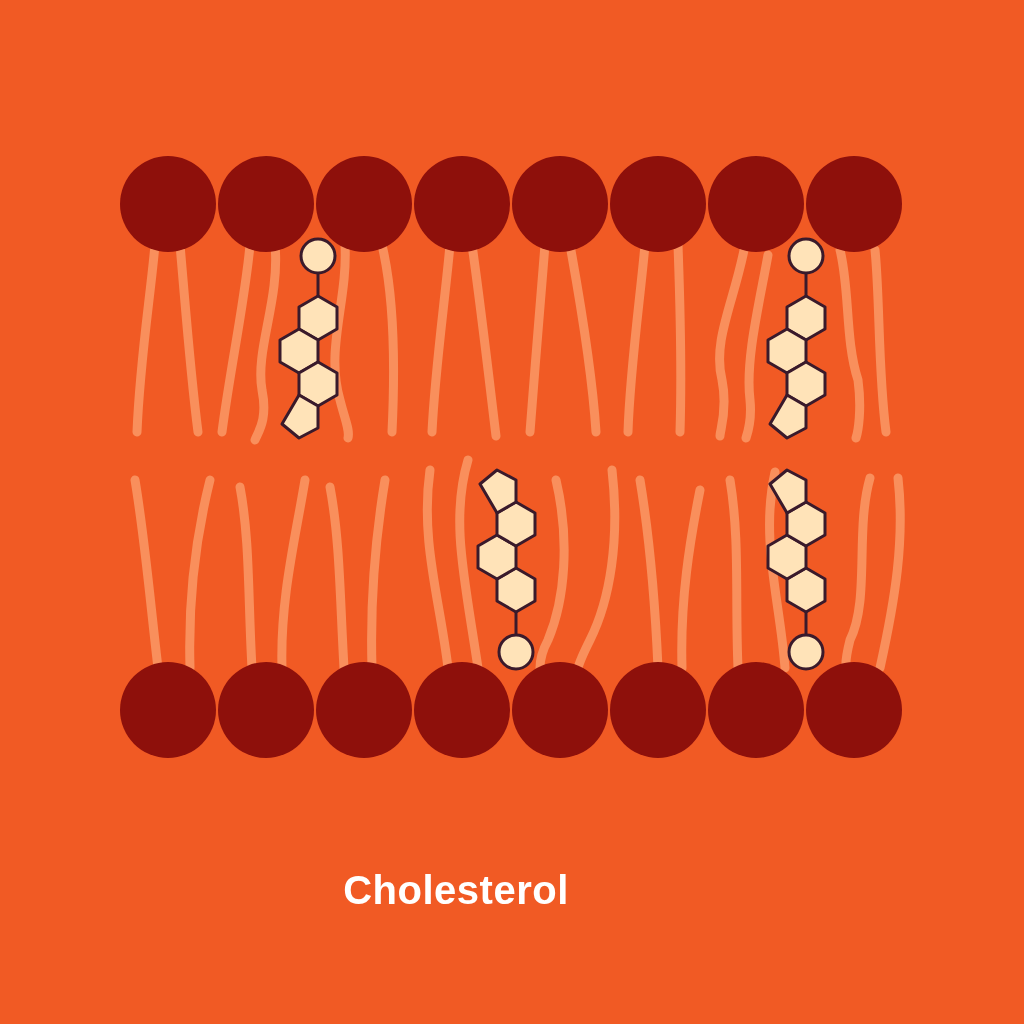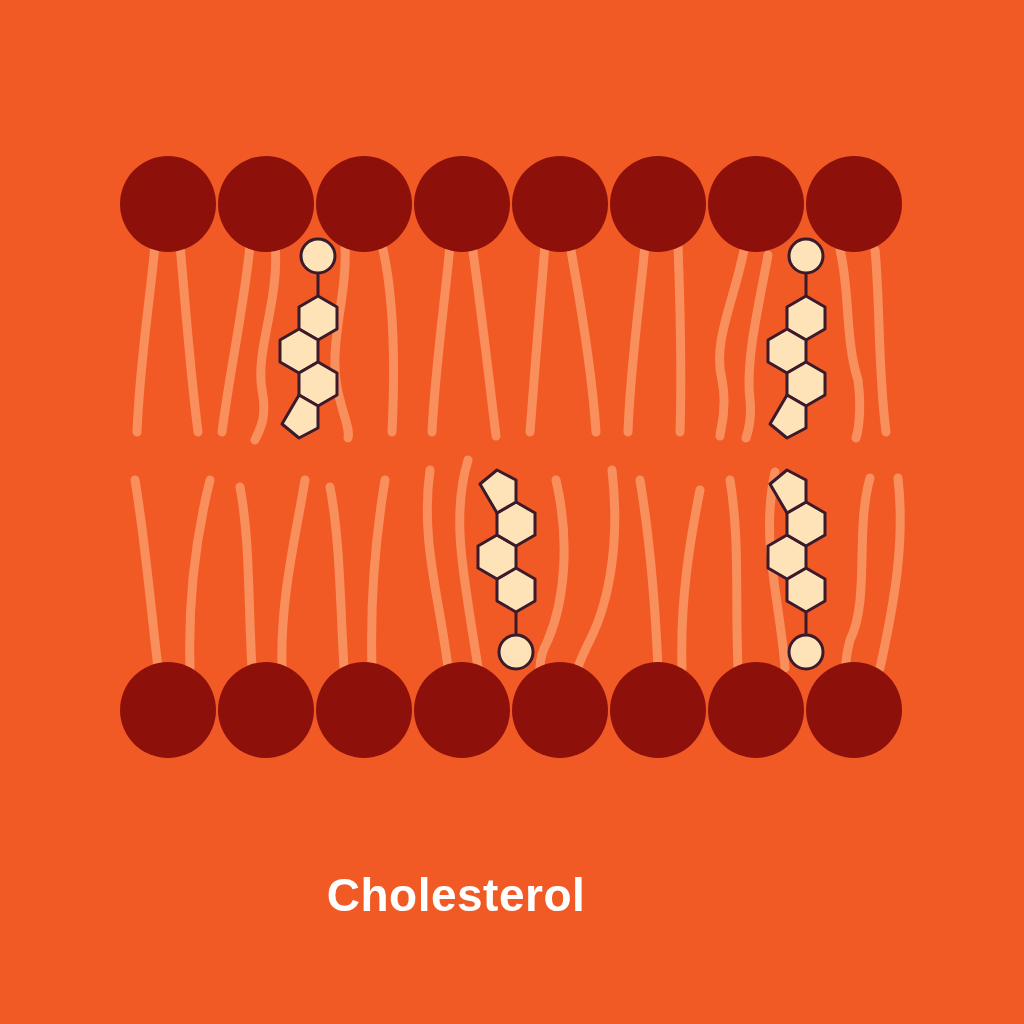--- a/index.html
+++ b/index.html
@@ -1,20 +1,20 @@
 <!DOCTYPE html>
 <html><head>
 <meta charset="utf-8">
 <style>
   html, body { margin: 0; padding: 0; }
   body { width: 1024px; height: 1024px; background: #f15a24; overflow: hidden; position: relative; }
   #diagram { position: absolute; left: 0; top: 0; width: 1024px; height: 1024px; }
   .caption {
     position: absolute; left: 0; top: 868px; width: 912px; text-align: center;
-    font-family: "Liberation Sans", sans-serif; font-weight: bold; font-size: 46px;
+    font-family: "Liberation Sans", sans-serif; font-weight: bold; font-size: 40px;
     color: #ffffff; letter-spacing: 0.5px;
   }
 </style>
 </head>
 <body>
 
 <svg id="diagram" viewBox="0 0 1024 1024" xmlns="http://www.w3.org/2000/svg">
   <g id="tails-top" fill="none" stroke="#f98f5c" stroke-width="9" stroke-linecap="round">
 
     <path d="M155 245 C150 300, 140 360, 137 432"></path>

